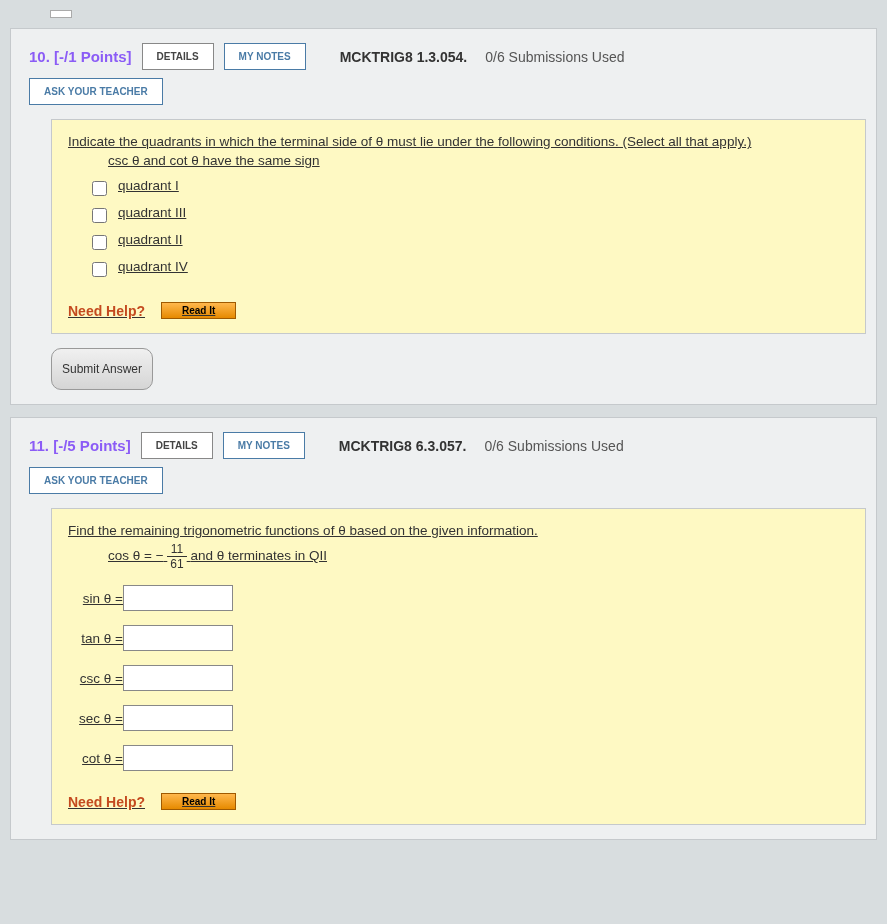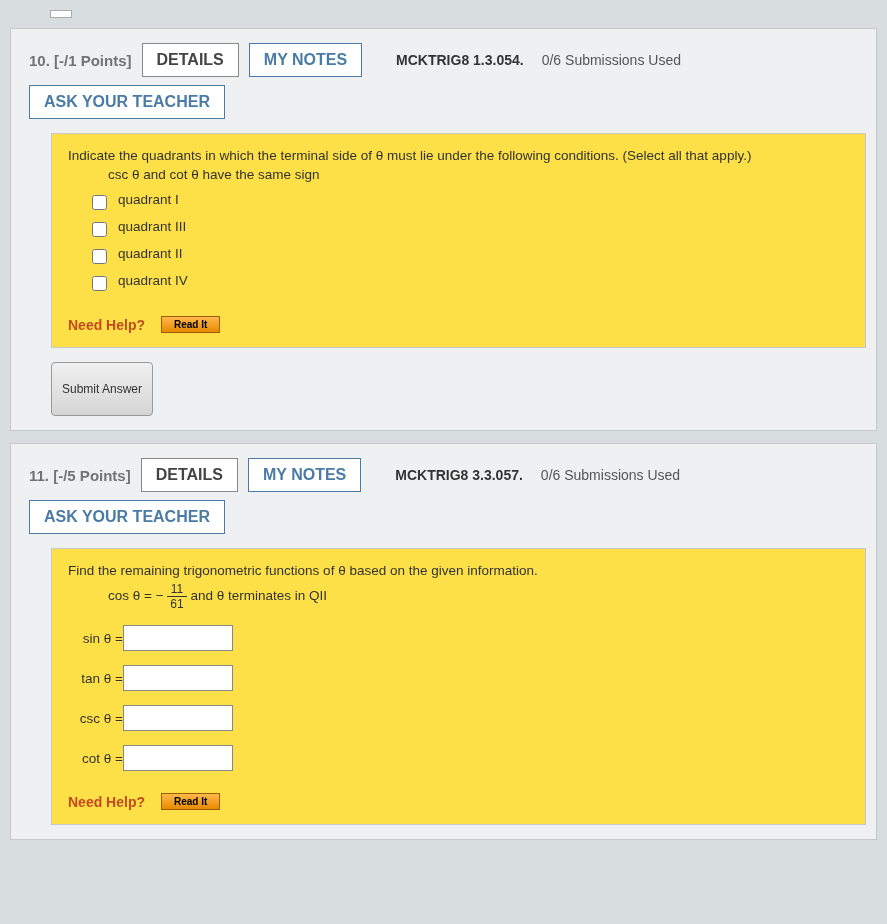--- a/index.html
+++ b/index.html
@@ -20,28 +20,28 @@
   .q-header {
     padding: 14px 18px 8px 18px;
     display: flex;
     flex-wrap: wrap;
     align-items: center;
     gap: 10px;
   }
   .q-number {
     font-weight: bold;
     font-size: 15px;
-    color: #737373;
+    color: #8b5cf6;
   }
   .btn {
     border: 1px solid #4a7ba6;
     background: #fff;
     color: #4a7ba6;
     font-weight: bold;
-    font-size: 16px;
+    font-size: 10px;
     padding: 7px 14px;
     cursor: pointer;
     font-family: inherit;
   }
   .btn-plain {
     border: 1px solid #888;
     color: #444;
   }
   .ref-text {
     font-weight: bold;
@@ -53,24 +53,25 @@
   .sub-text {
     font-weight: normal;
     color: #555;
     font-size: 14px;
     margin-left: 8px;
   }
   .teacher-row {
     padding: 0 18px 14px 18px;
   }
   .q-body {
-    background: #fde047;
+    background: #fef9c3;
     margin: 0 10px 14px 40px;
     border: 1px solid #c5c9cc;
     padding: 14px 16px;
+    text-decoration: underline;
   }
   .prompt {
     font-size: 13.5px;
     color: #333;
     margin-bottom: 4px;
   }
   .sub-prompt {
     font-size: 13.5px;
     color: #333;
     margin: 4px 0 10px 40px;
@@ -93,32 +94,32 @@
     display: flex;
     align-items: center;
     gap: 16px;
   }
   .read-it {
     background: linear-gradient(#ffb84d, #e68a00);
     border: 1px solid #a05a00;
     color: #000;
     font-size: 10px;
     font-weight: bold;
-    padding: 2px 12px;
+    padding: 2px 20px;
     cursor: pointer;
   }
   .submit-row {
     padding: 0 0 14px 40px;
   }
   .submit-btn {
     background: linear-gradient(#f0f0f0, #d5d5d5);
     border: 1px solid #999;
-    border-radius: 4px;
+    border-radius: 10px;
     font-size: 12px;
-    padding: 19px 10px;
+    padding: 13px 10px;
     cursor: pointer;
     color: #333;
   }
   .expr-row {
     margin: 4px 0 4px 40px;
     font-size: 13.5px;
   }
   .frac {
     display: inline-block;
     vertical-align: middle;
@@ -206,21 +207,21 @@
 </div>
 
 
 <div class="question-block">
   <div class="q-header">
     <span class="q-number">
       <span>11.</span> <span>[-/5 Points]</span>
     </span>
     <button class="btn btn-plain">DETAILS</button>
     <button class="btn">MY NOTES</button>
-    <span class="ref-text">MCKTRIG8 3.3.057.</span>
+    <span class="ref-text">MCKTRIG8 6.3.057.</span>
     <span class="sub-text">0/6 Submissions Used</span>
   </div>
   <div class="teacher-row">
     <button class="btn">ASK YOUR TEACHER</button>
   </div>
   <div class="q-body">
     <div class="prompt">Find the remaining trigonometric functions of θ based on the given information.</div>
     <div class="expr-row">
       <span>cos θ = −</span>
       <span class="frac">
@@ -236,20 +237,24 @@
     </div>
     <div class="input-row">
       <label>tan θ =</label>
       <input class="ans-input" type="text" style="">
     </div>
     <div class="input-row">
       <label>csc θ =</label>
       <input class="ans-input" type="text" style="">
     </div>
     <div class="input-row">
+      <label>sec θ =</label>
+      <input class="ans-input" type="text" style="">
+    </div>
+    <div class="input-row">
       <label>cot θ =</label>
       <input class="ans-input" type="text" style="">
     </div>
 
     <div class="need-help">
       <span>Need Help?</span>
       <button class="read-it">Read It</button>
     </div>
   </div>
 </div>

